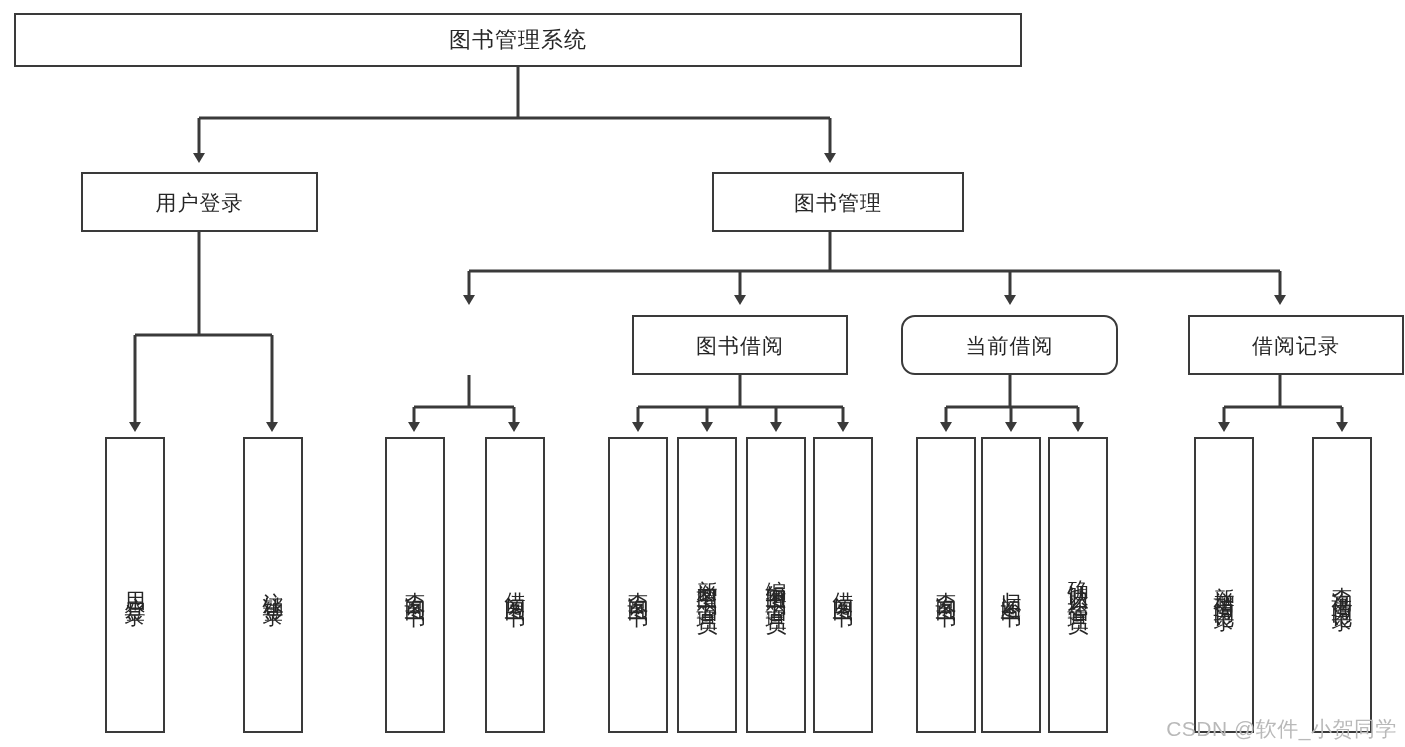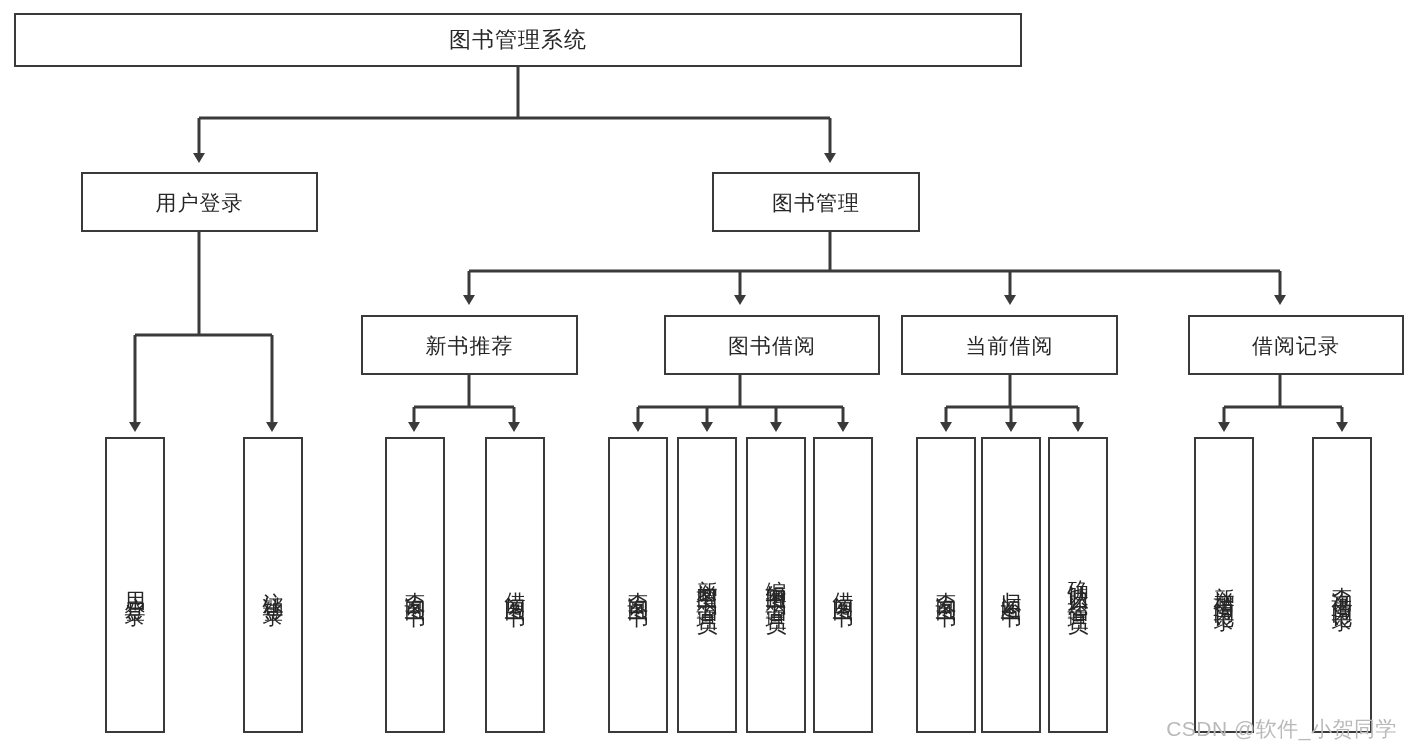--- a/index.html
+++ b/index.html
@@ -118,31 +118,28 @@
     </g>
   </svg>
 
   <div class="node h root" style="left:14px; top:13px; width:1008px; height:54px;">
     <span>图书管理系统</span>
   </div>
 
   <div class="node h" style="left:81px; top:172px; width:237px; height:60px;">
     <span>用户登录</span>
   </div>
-  <div class="node h" style="left:712px; top:172px; width:208px; height:60px;">
+  <div class="node h" style="left:712px; top:172px; width:252px; height:60px;">
     <span>图书管理</span>
   </div>
 
-  <div class="node h" style="left:361px; top:315px; width:217px; height:60px;">
-    <span>新书推荐</span>
-  </div>
-  <div class="node h" style="left:632px; top:315px; width:216px; height:60px;margin-left:32px;">
+  <div class="node h" style="left:632px; top:315px; width:216px; height:60px;">
     <span>图书借阅</span>
   </div>
-  <div class="node h" style="left:901px; top:315px; width:217px; height:60px;">
+  <div class="node h" style="left:901px; top:315px; width:217px; height:60px;border-radius:14px;">
     <span>当前借阅</span>
   </div>
   <div class="node h" style="left:1172px; top:315px; width:216px; height:60px;margin-left:16px;">
     <span>借阅记录</span>
   </div>
 
   <div class="node v" style="left:105px; top:437px; width:60px; height:296px;">
     <span class="vtext">用户登录</span>
   </div>
   <div class="node v" style="left:243px; top:437px; width:60px; height:296px;">

